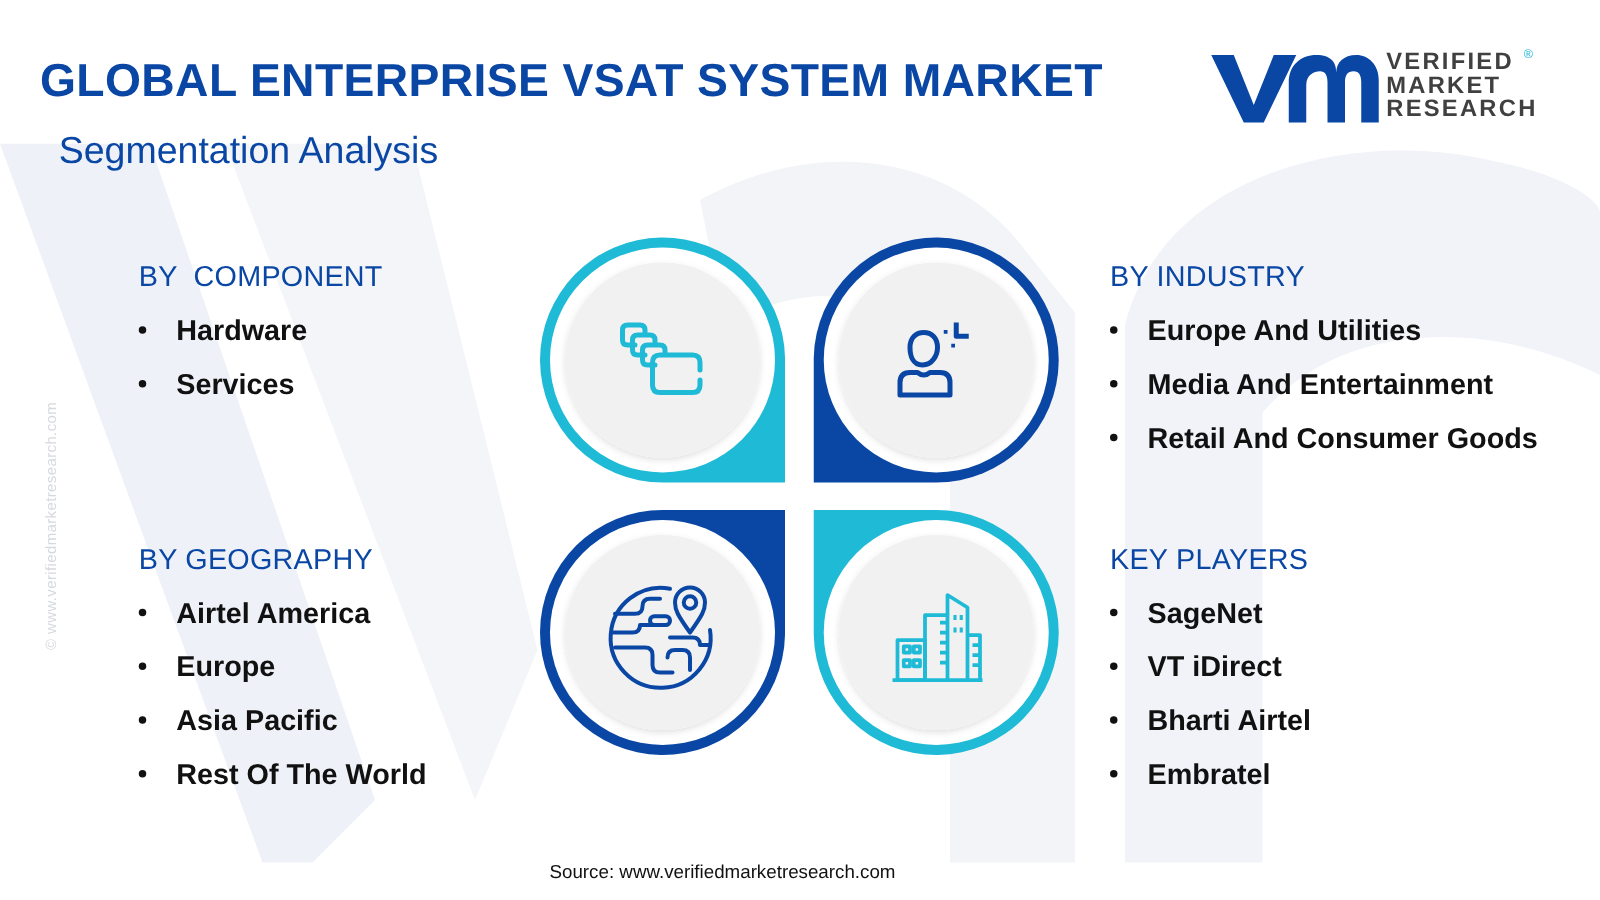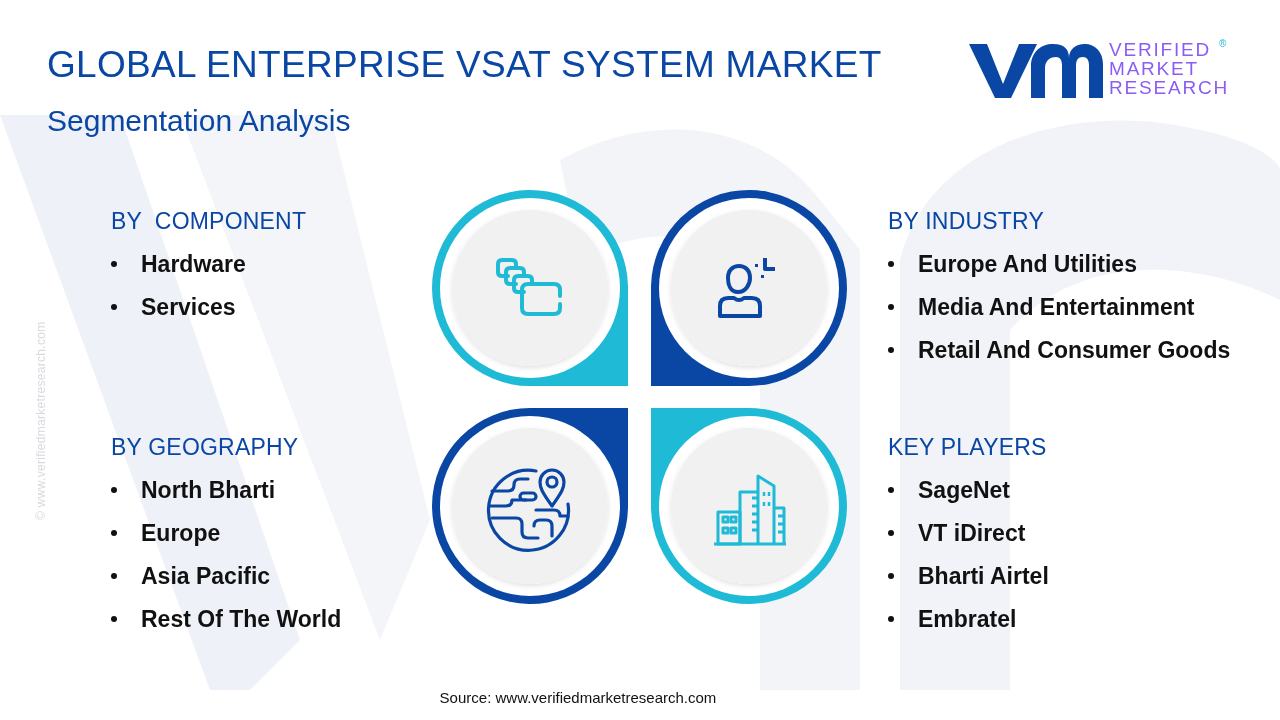--- a/index.html
+++ b/index.html
@@ -2,33 +2,33 @@
 <html><head>
 <meta charset="utf-8">
 <style>
   * { margin: 0; padding: 0; box-sizing: border-box; }
   html, body { width: 1280px; height: 720px; overflow: hidden; background: #ffffff; }
   body { position: relative; font-family: "Liberation Sans", "DejaVu Sans", sans-serif; }
 
   .watermark-bg { position: absolute; left: 0; top: 0; width: 1280px; height: 720px; pointer-events: none; }
 
   .title {
-    position: absolute; left: 47px; top: 44px;
-    font-size: 37px; font-weight: normal; color: #0a47a5; letter-spacing: 0.3px;
+    position: absolute; left: 32px; top: 44px;
+    font-size: 37px; font-weight: bold; color: #0a47a5; letter-spacing: 0.3px;
     white-space: nowrap;
   }
   .subtitle {
     position: absolute; left: 47px; top: 104px;
     font-size: 30px; color: #0a47a5; white-space: nowrap;
   }
 
   .logo { position: absolute; left: 965px; top: 38px; width: 270px; height: 64px; }
   .logo-text {
     position: absolute; left: 1109px; top: 40px;
-    font-size: 19px; line-height: 19px; font-weight: normal; color: #8b5cf6; letter-spacing: 1.8px;
+    font-size: 19px; line-height: 19px; font-weight: bold; color: #404040; letter-spacing: 1.8px;
   }
   .logo-text div { height: 19px; }
   .logo-reg { position: absolute; left: 1219px; top: 38px; font-size: 10px; color: #22b7d6; }
 
   .side-watermark {
     position: absolute; left: 34px; top: 520px;
     transform: rotate(-90deg); transform-origin: left top;
     font-size: 12px; color: #d6d9de; white-space: nowrap; letter-spacing: 0.3px;
   }
 
@@ -92,21 +92,21 @@
   <div class="seg-head">BY  COMPONENT</div>
   <ul class="seg-list">
     <li><span class="bullet"></span><span>Hardware</span></li>
     <li><span class="bullet"></span><span>Services</span></li>
   </ul>
 </div>
 
 <div class="segment" id="seg-geography">
   <div class="seg-head">BY GEOGRAPHY</div>
   <ul class="seg-list">
-    <li><span class="bullet"></span><span>North Bharti</span></li>
+    <li><span class="bullet"></span><span>Airtel America</span></li>
     <li><span class="bullet"></span><span>Europe</span></li>
     <li><span class="bullet"></span><span>Asia Pacific</span></li>
     <li><span class="bullet"></span><span>Rest Of The World</span></li>
   </ul>
 </div>
 
 <div class="segment" id="seg-industry">
   <div class="seg-head">BY INDUSTRY</div>
   <ul class="seg-list">
     <li><span class="bullet"></span><span>Europe And Utilities</span></li>

